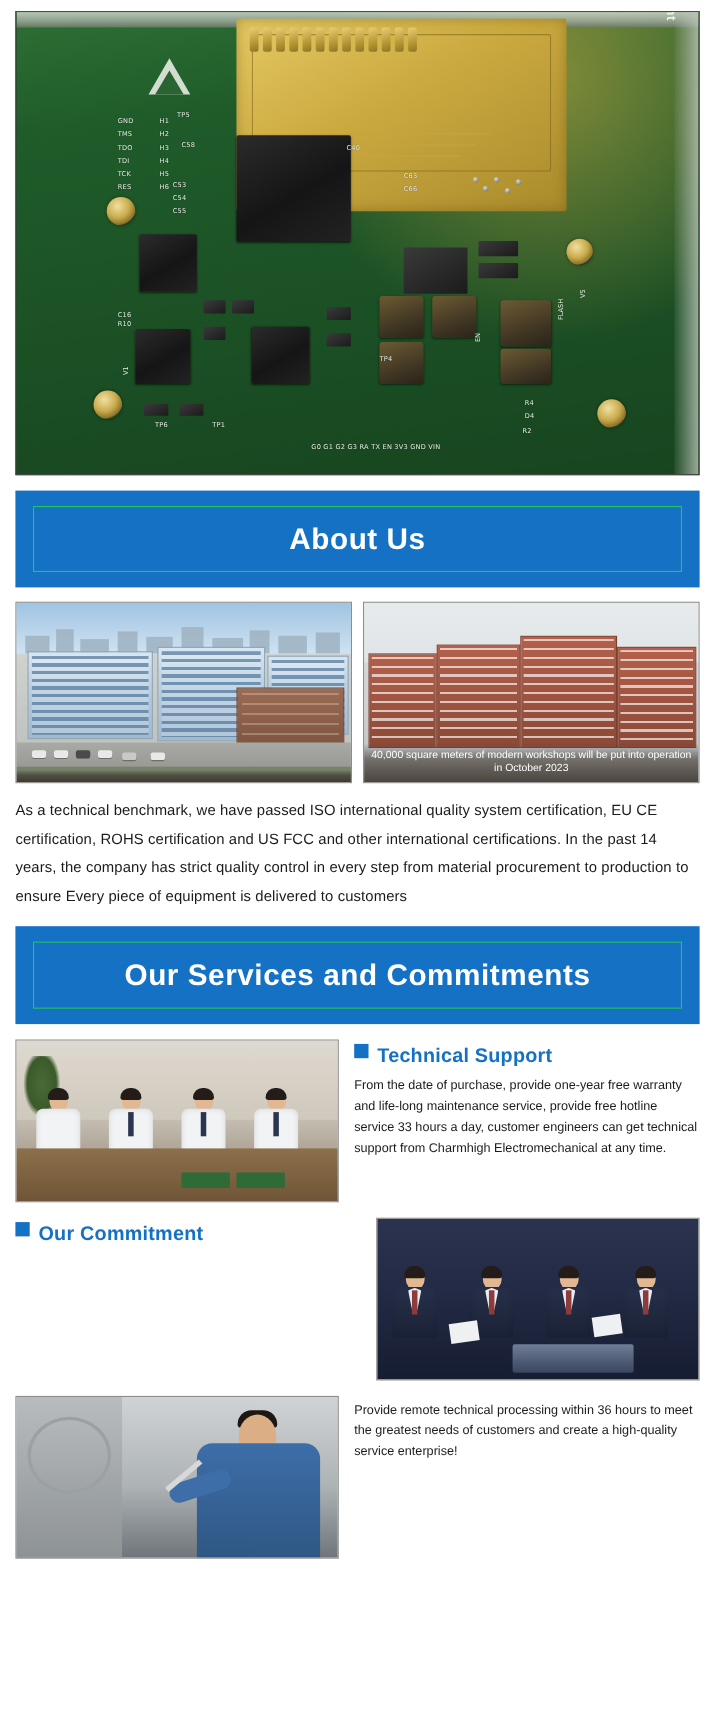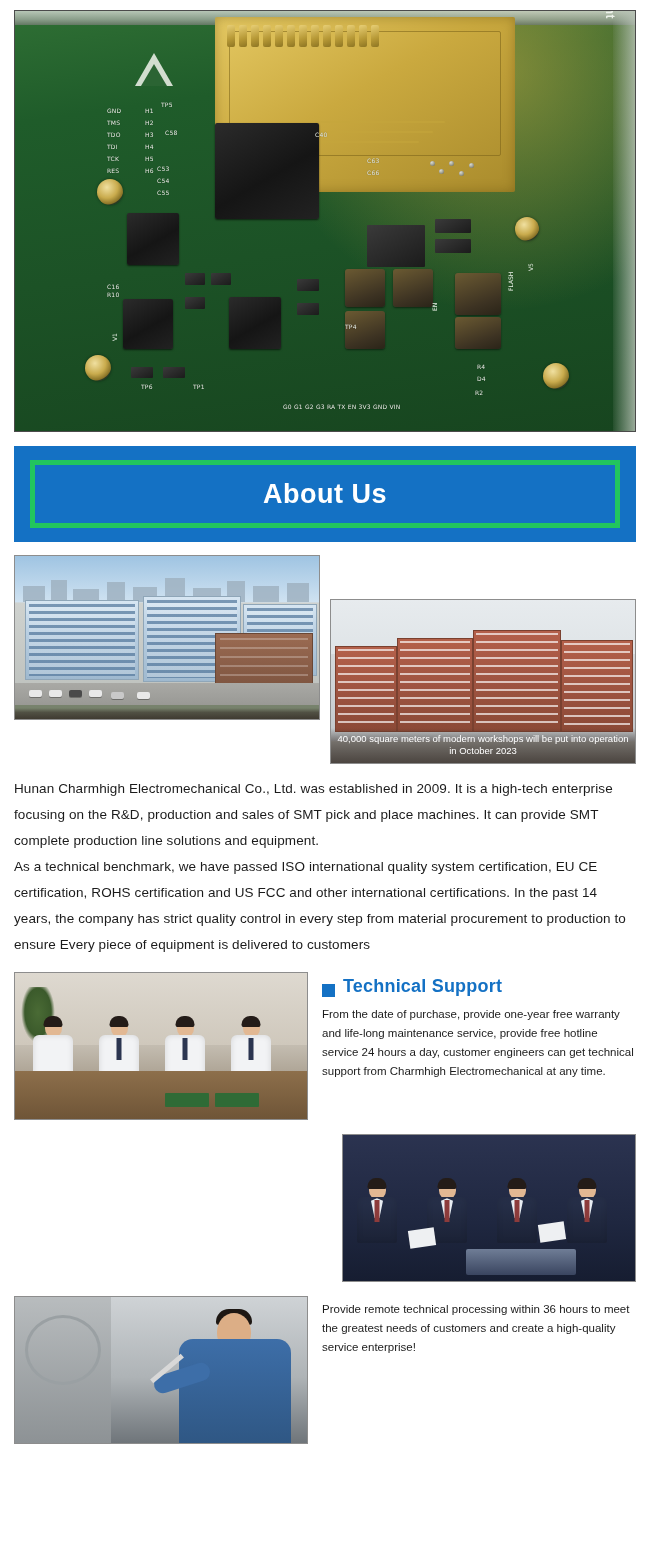--- a/index.html
+++ b/index.html
@@ -158,21 +158,21 @@
   }
 
   
   .banner {
     background: #1471c4;
     margin: 14px 14px 0 14px;
     padding: 14px 16px;
     box-sizing: border-box;
   }
   .banner-inner {
-    border: 5px solid #22c55e;
+    border: 1px solid #22c55e;
     padding: 15px 10px;
     text-align: center;
   }
   .banner-title {
     color: #ffffff;
     font-size: 27px;
     font-weight: bold;
     letter-spacing: .5px;
     line-height: 1.05;
   }
@@ -214,21 +214,20 @@
     background: linear-gradient(180deg,#a9a9a5 0%, #8f8f8b 100%); }
   .fa-car { position:absolute; width:13px; height:7px; border-radius:2px; background:#e9e9e9; box-shadow:0 1px 0 rgba(0,0,0,.3); }
   .fa-brick { position:absolute; right:6px; bottom:30px; width:96px; height:54px;
     background: linear-gradient(180deg,#9b6b52 0%, #7d5440 100%); border:1px solid #6a4735; }
   .fa-brick:before { content:""; position:absolute; inset:4px;
     background: repeating-linear-gradient(180deg, rgba(255,255,255,.25) 0 2px, rgba(0,0,0,0) 2px 9px); }
   .fa-green { position:absolute; left:0; right:0; bottom:0; height:14px; background:#6f7d63; opacity:.8; }
 
   .factory-b {
     background: linear-gradient(180deg, #d9dde0 0%, #cfd3d6 55%, #b9bec1 100%);
-    margin-top: 44px;
   }
   .fb-sky { position:absolute; left:0; right:0; top:0; height:54px; background:linear-gradient(180deg,#e7ebee 0%, #dfe4e7 100%); }
   .fb-bld {
     position:absolute;
     background: linear-gradient(180deg, #b4604a 0%, #9d5340 55%, #8b4936 100%);
     border:1px solid #7a4130;
   }
   .fb-bld:before {
     content:"";
     position:absolute; inset:2px;
@@ -271,21 +270,21 @@
     height: 148px;
     flex: none;
     position: relative;
     overflow: hidden;
     border: 1px solid #8d8d8d;
     box-sizing: border-box;
   }
   .service-text { flex: 1; padding-top: 4px; }
   .service-title {
     display: flex;
-    align-items: flex-end;
+    align-items: flex-start;
     gap: 8px;
     margin-bottom: 8px;
   }
   .bullet-square {
     width: 13px; height: 13px;
     background: #1471c4;
     flex: none;
   }
   .service-title-text {
     color: #1471c4;
@@ -478,24 +477,28 @@
       <div class="fb-bld" style="left:4px;   top:46px; width:60px;  height:84px;"></div>
       <div class="fb-bld" style="left:66px;  top:38px; width:74px;  height:92px;"></div>
       <div class="fb-bld" style="left:142px; top:30px; width:86px;  height:100px;"></div>
       <div class="fb-bld" style="left:230px; top:40px; width:70px;  height:90px;"></div>
       <div class="fb-ground"></div>
       <div class="photo-caption">40,000 square meters of modern workshops will be put into operation in October 2023</div>
     </div>
   </div>
 
   <div class="about-text">
-    <p>Hunan Charmhigh Electromechanical Co., Ltd. was established in 2009. It is a high-tech enterprise focusing on the R&amp;D, production and sales of SMT pick and place machines. It can provide SMT complete production line solutions and equipment.</p>
     <p>As a technical benchmark, we have passed ISO international quality system certification, EU CE certification, ROHS certification and US FCC and other international certifications. In the past 14 years, the company has strict quality control in every step from material procurement to production to ensure Every piece of equipment is delivered to customers</p>
   </div>
 
+  <div class="banner">
+    <div class="banner-inner">
+      <div class="banner-title">Our Services and Commitments</div>
+    </div>
+  </div>
 
   <div class="service">
     <div class="service-photo ph-meeting">
       <div class="wall"></div>
       <div class="plant"></div>
       <div class="person" style="left:18px;">
           <div class="hair"></div>
           <div class="head"></div>
           <div class="body"></div>
         </div>
@@ -519,21 +522,21 @@
         </div>
       <div class="table"></div>
       <div class="pcbgreen" style="left:150px;"></div>
       <div class="pcbgreen" style="left:200px;"></div>
     </div>
     <div class="service-text">
       <div class="service-title">
         <span class="bullet-square"></span>
         <span class="service-title-text">Technical Support</span>
       </div>
-      <div class="service-body">From the date of purchase, provide one-year free warranty and life-long maintenance service, provide free hotline service 24 hours a day, customer engineers can get technical support from Charmhigh Electromechanical at any time.</div>
+      <div class="service-body">From the date of purchase, provide one-year free warranty and life-long maintenance service, provide free hotline service 33 hours a day, customer engineers can get technical support from Charmhigh Electromechanical at any time.</div>
     </div>
   </div>
 
   <div class="service reverse">
     <div class="service-photo ph-team">
       <div class="screenlight"></div>
       <div class="person dark-suit" style="left:14px;">
           <div class="hair"></div>
           <div class="head"></div>
           <div class="body"></div>
@@ -558,20 +561,24 @@
           <div class="hair"></div>
           <div class="head"></div>
           <div class="body"></div>
           <div class="shirt"></div>
           <div class="tie"></div>
         </div>
       <div class="paper" style="left:66px; bottom:34px;"></div>
       <div class="paper" style="left:196px; bottom:40px;"></div>
     </div>
     <div class="service-text">
+      <div class="service-title">
+        <span class="bullet-square"></span>
+        <span class="service-title-text">Our Commitment</span>
+      </div>
     </div>
   </div>
 
   <div class="service">
     <div class="service-photo ph-worker">
       <div class="machine"></div>
       <div class="worker-hair"></div>
       <div class="worker-head"></div>
       <div class="worker-body"></div>
       <div class="arm"></div>

